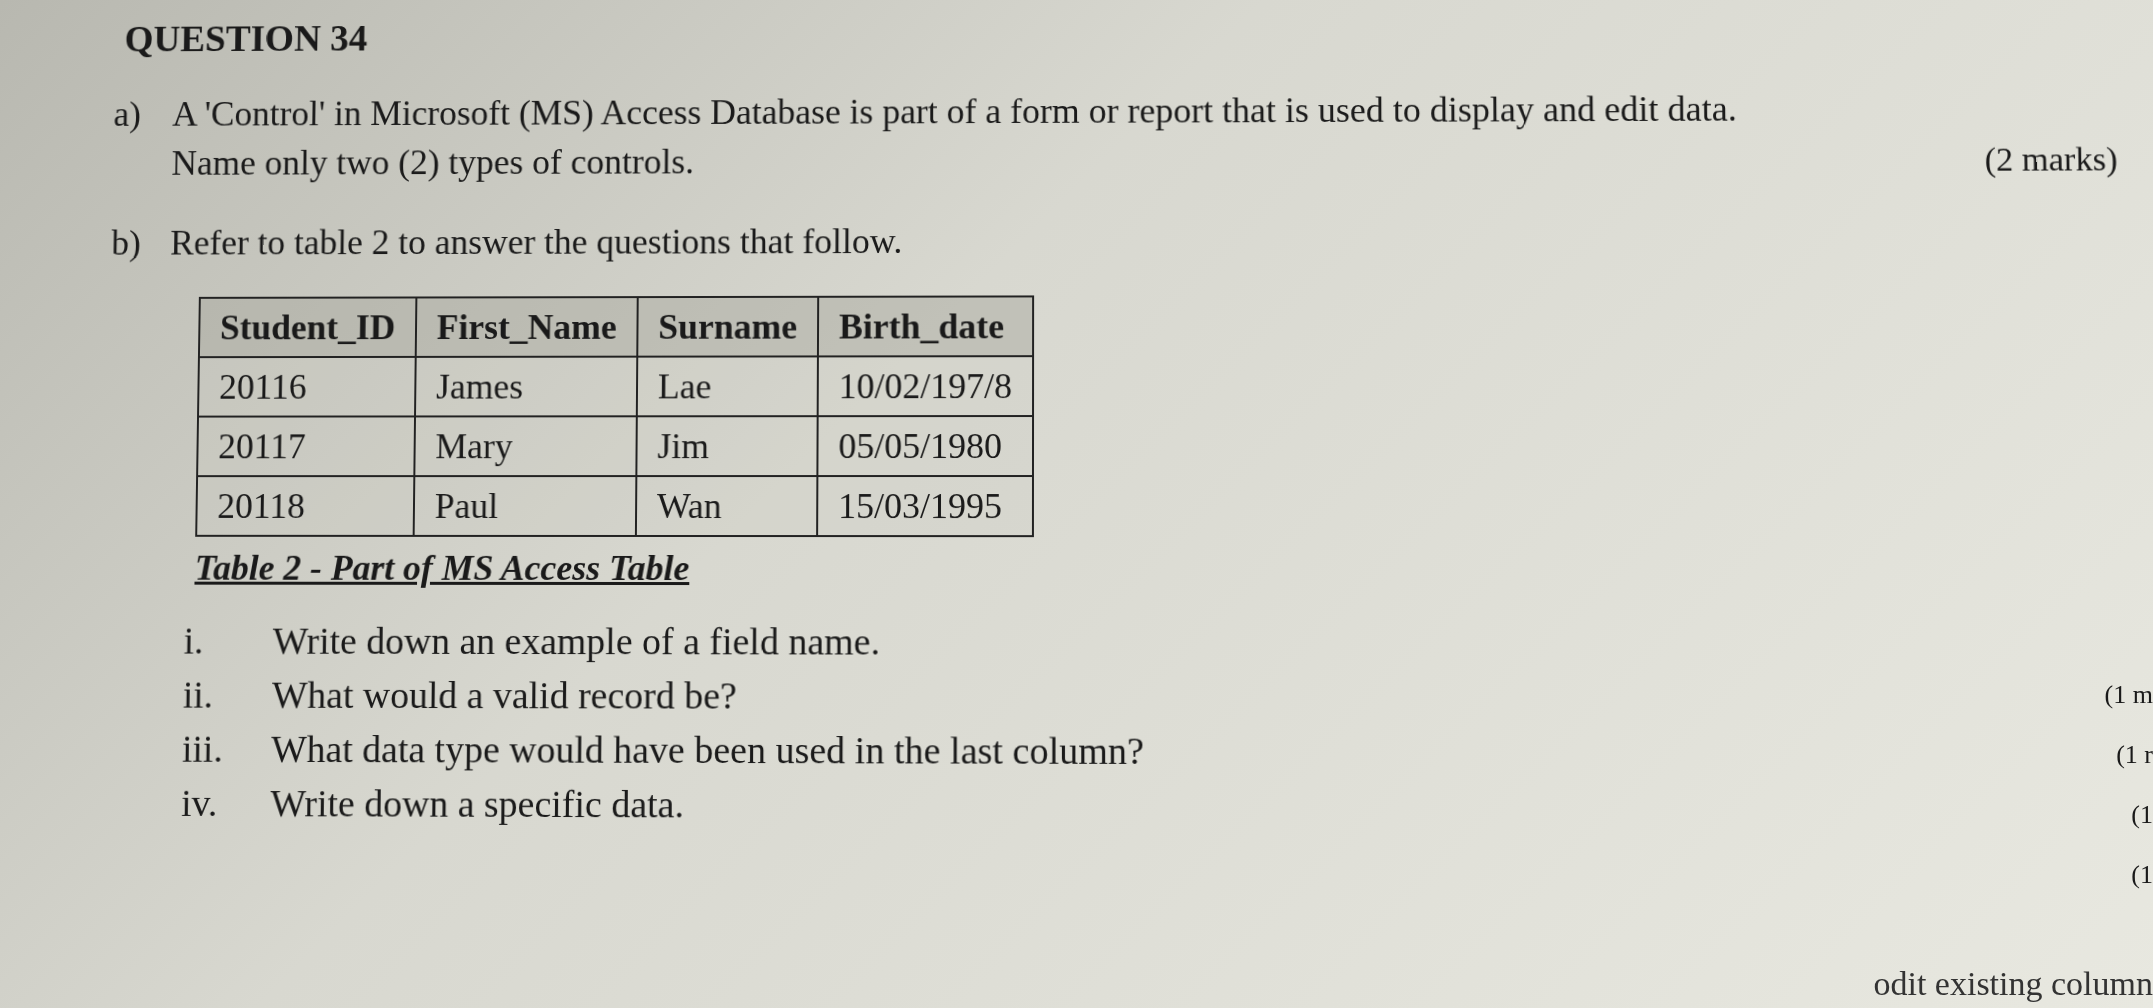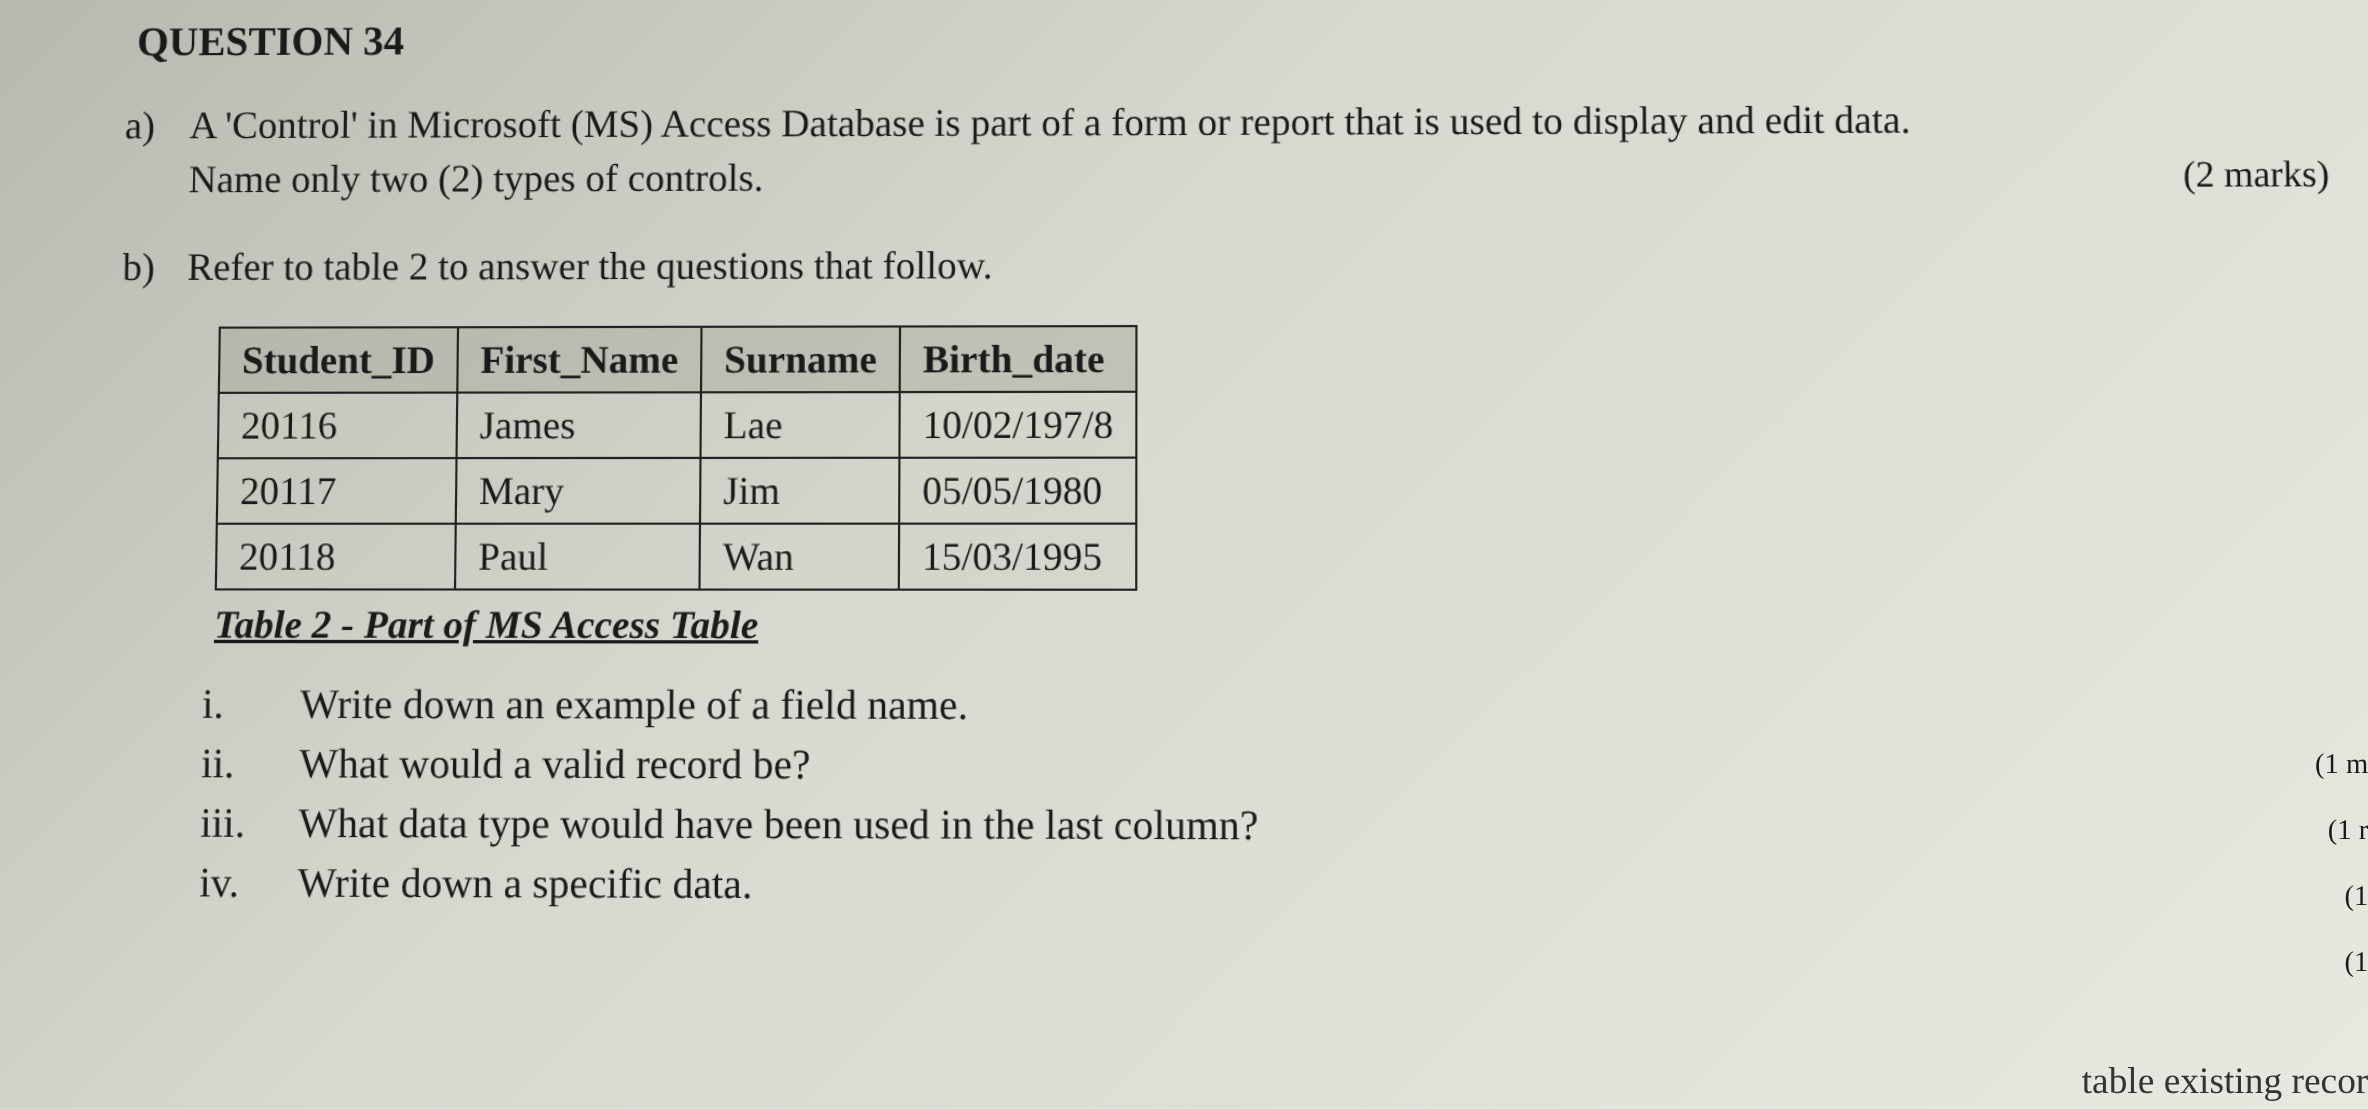--- a/index.html
+++ b/index.html
@@ -183,13 +183,13 @@
     </div>
   </div>
 
 </div>
 
 <div class="right-marks-col" style="top:680px;">(1 m</div>
 <div class="right-marks-col" style="top:740px;margin-left:28px;">(1 r</div>
 <div class="right-marks-col" style="top:800px;">(1</div>
 <div class="right-marks-col" style="top:860px;">(1</div>
 
-<div class="cut-text">table existing recor</div>
+<div class="cut-text">odit existing column</div>
 
 </body></html>

